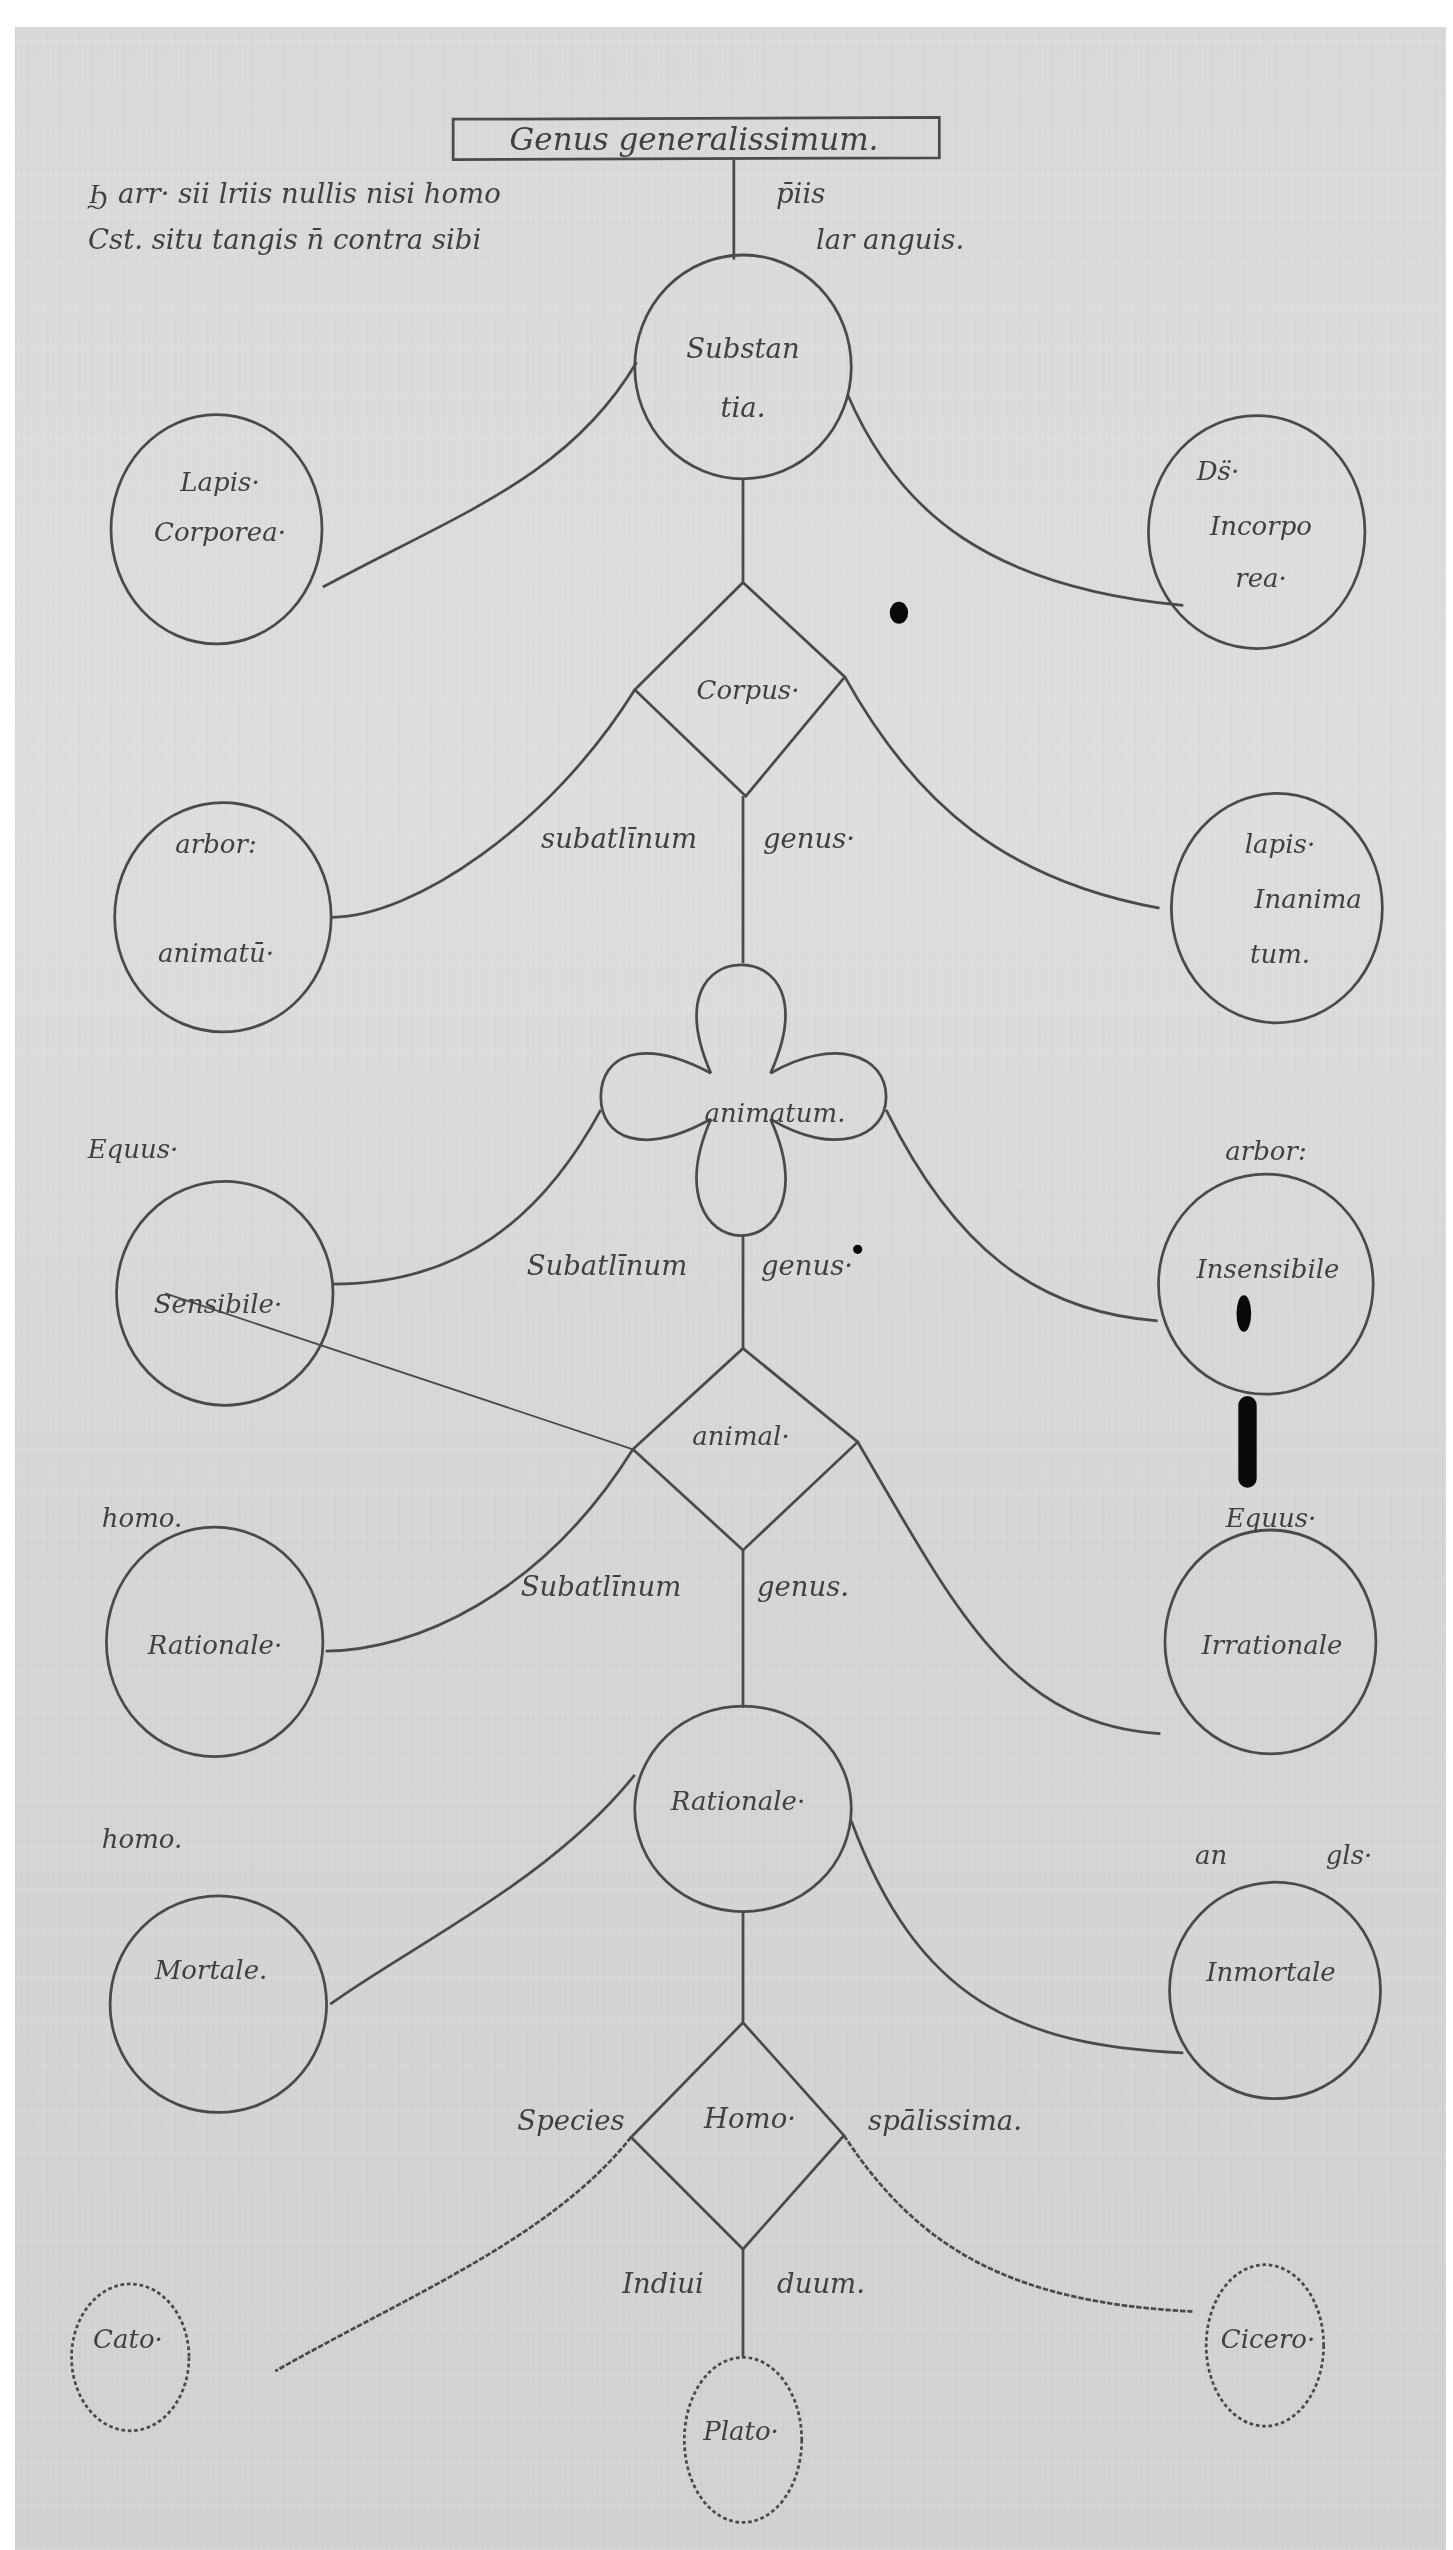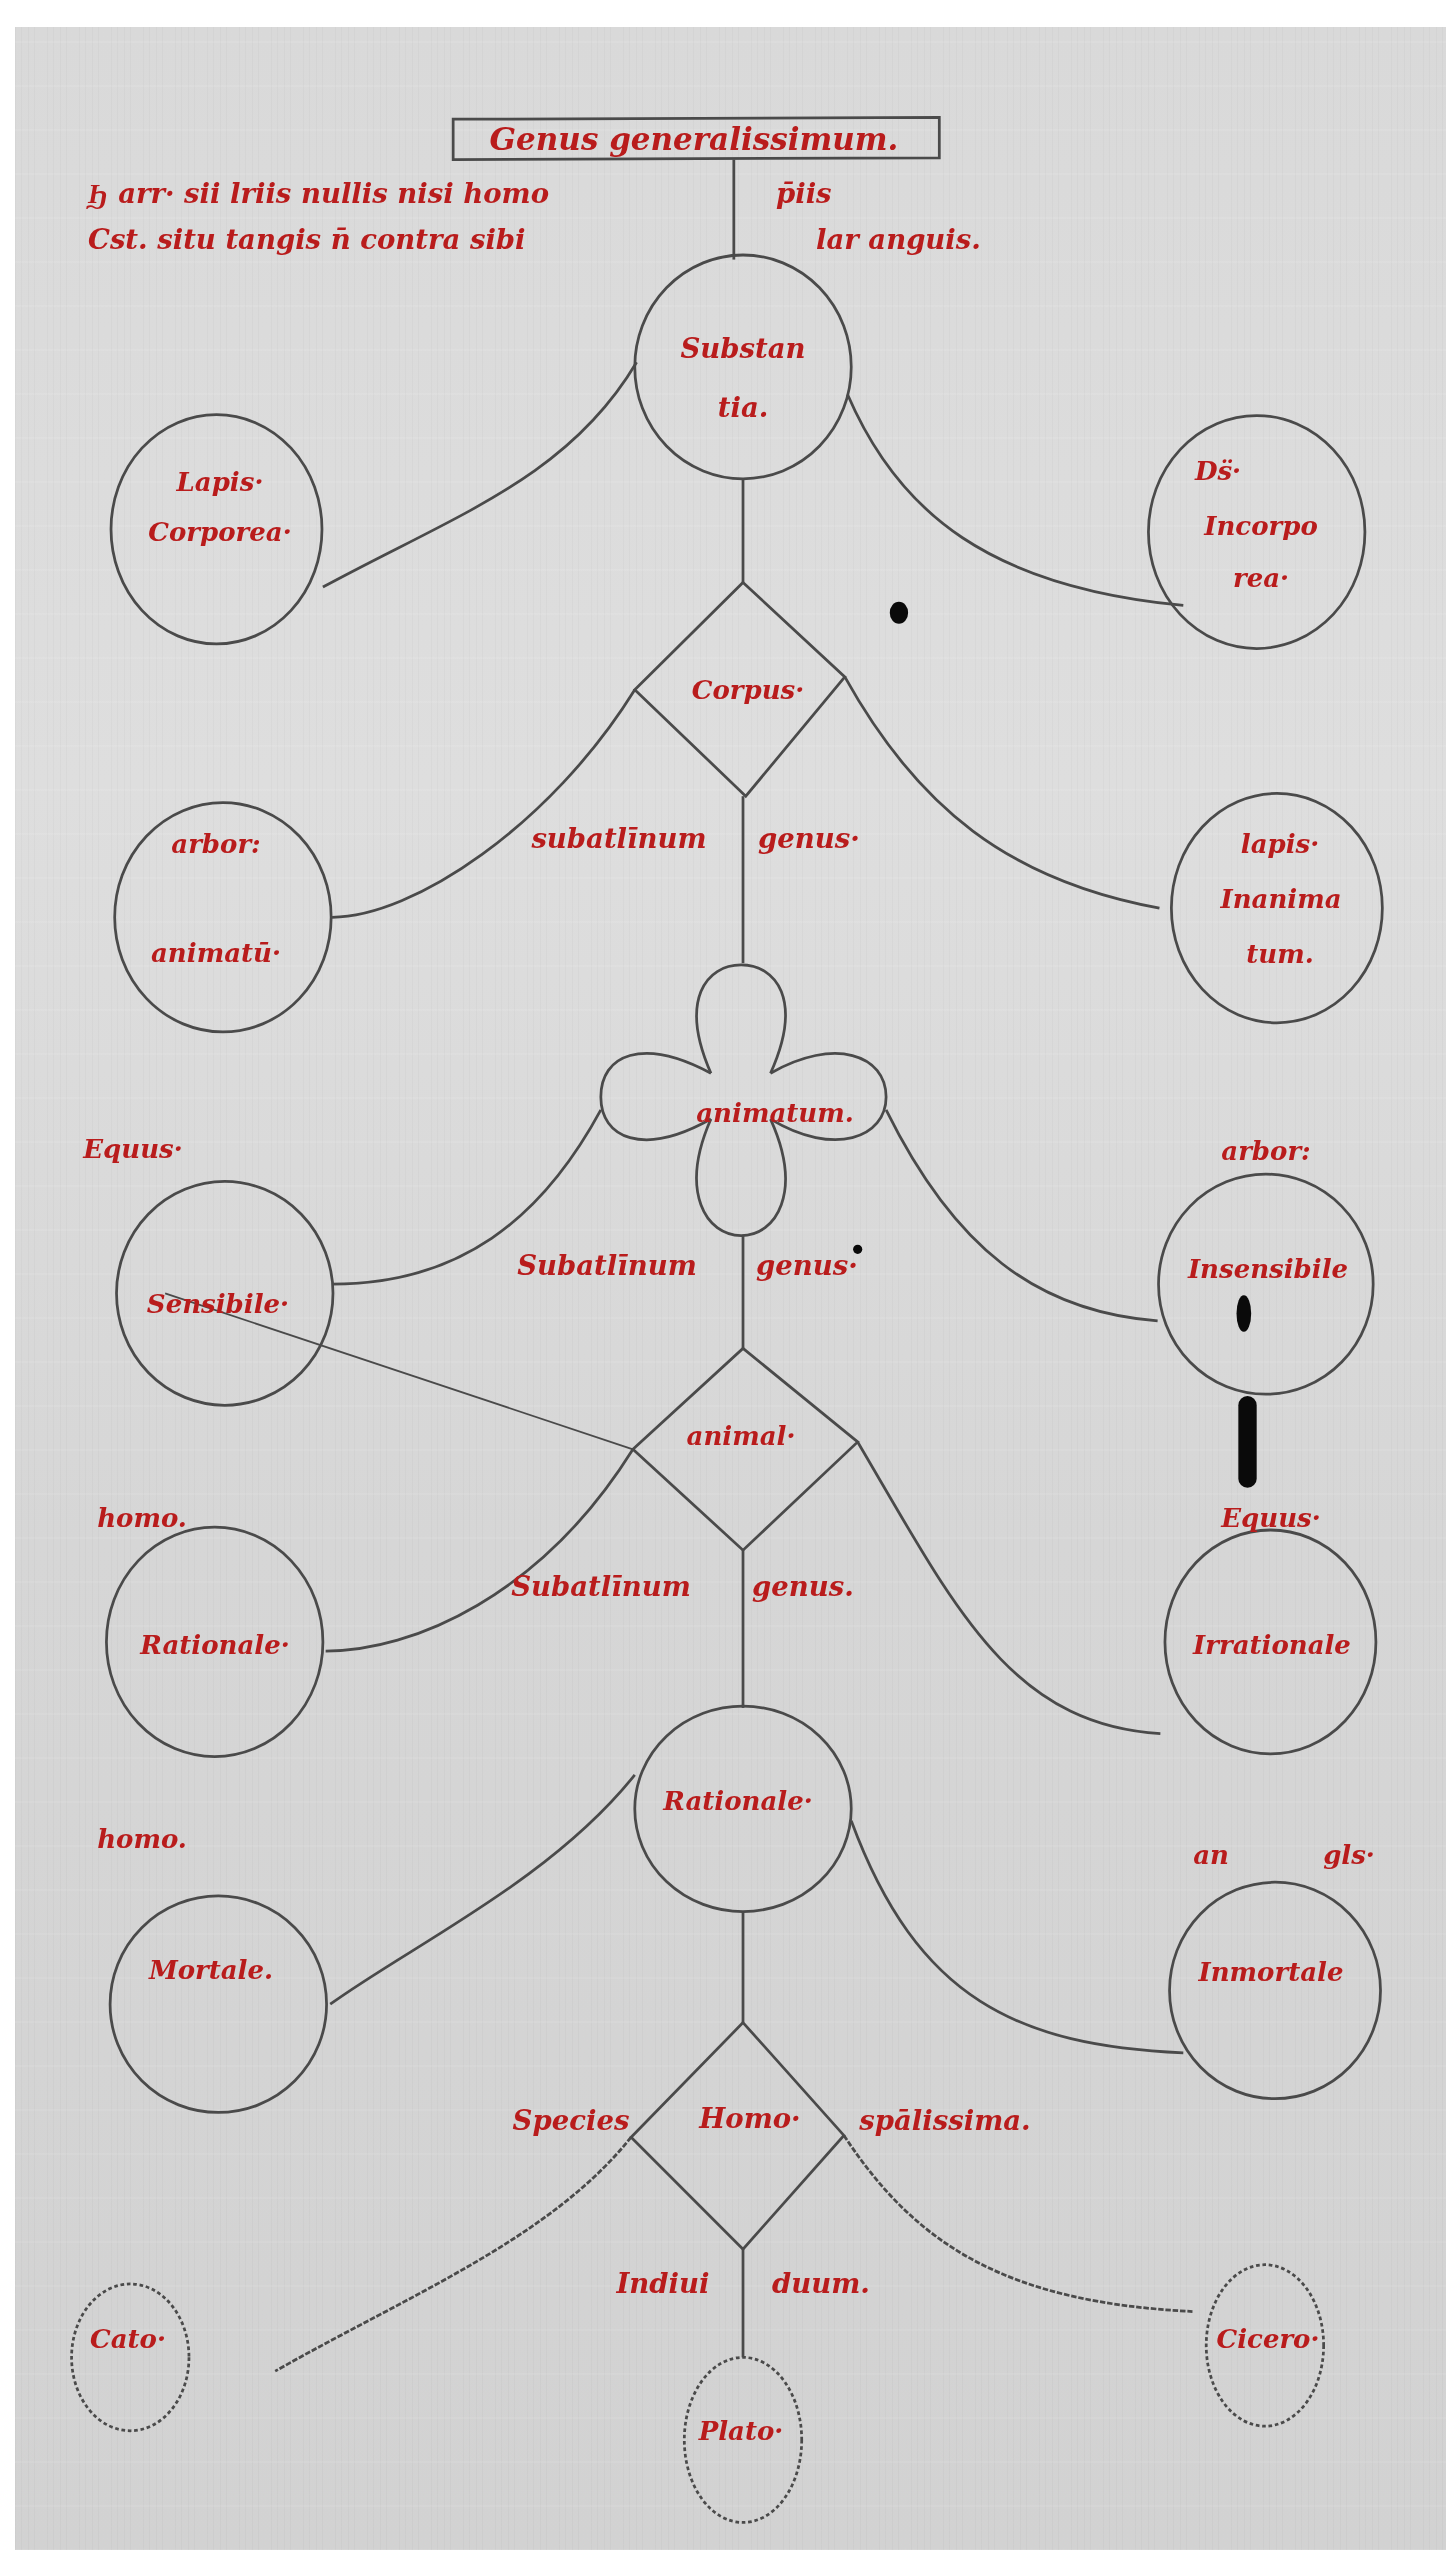--- a/index.html
+++ b/index.html
@@ -10,22 +10,22 @@
     }
     .page::before {
       content: ""; position: absolute; inset: 0;
       background: repeating-linear-gradient(0deg, rgba(255,255,255,0.08) 0 1.8px, rgba(0,0,0,0) 1.8px 44px),
                   repeating-linear-gradient(90deg, rgba(0,0,0,0.025) 0 0.9px, rgba(0,0,0,0) 0.9px 6.4px);
     }
     svg.diagram { position: absolute; left: 0; top: 0; width: 1453px; height: 2550px; }
     .ink { stroke: #4a4a4a; fill: none; stroke-width: 3; }
     .blot { fill: #0a0a0a; }
     .lbl {
-      position: absolute; font-family: "DejaVu Serif", serif; font-style: italic; font-weight: bold;
-      color: #b91c1c; white-space: nowrap; line-height: 1; transform: translate(-50%, -50%);
+      position: absolute; font-family: "DejaVu Serif", serif; font-style: italic; font-weight: normal;
+      color: #404040; white-space: nowrap; line-height: 1; transform: translate(-50%, -50%);
     }
     .f34 { font-size: 31px; }
     .f30 { font-size: 27.5px; }
     .f28 { font-size: 26px; }
     .lbl-left { transform: translate(0, -50%); }
   </style>
 </head>
 <body>
 
 <div class="page"></div>
@@ -107,21 +107,21 @@
 <div class="lbl f28" style="left:220px; top:482px;">Lapis·</div>
 <div class="lbl f28" style="left:220px; top:532px;">Corporea·</div>
 <div class="lbl f28" style="left:1218px; top:471px;">Ds̈·</div>
 <div class="lbl f28" style="left:1261px; top:526px;">Incorpo</div>
 <div class="lbl f28" style="left:1261px; top:578px;">rea·</div>
 
 <div class="lbl f28" style="left:748px; top:690px;">Corpus·</div>
 <div class="lbl f28" style="left:216px; top:844px;">arbor:</div>
 <div class="lbl f28" style="left:216px; top:953px;">animatū·</div>
 <div class="lbl f28" style="left:1280px; top:844px;">lapis·</div>
-<div class="lbl f28" style="left:1281px; top:899px;">Inanima</div>
+<div class="lbl f28" style="left:1308px; top:899px;">Inanima</div>
 <div class="lbl f28" style="left:1280px; top:954px;">tum.</div>
 <div class="lbl f30" style="left:619px; top:839px;">subatlīnum</div>
 <div class="lbl f30" style="left:809px; top:839px;">genus·</div>
 
 <div class="lbl f28" style="left:743px; top:1113px;margin-left:32px;">animatum.</div>
 <div class="lbl f28" style="left:133px; top:1149px;">Equus·</div>
 <div class="lbl f28" style="left:218px; top:1268px;margin-top:36px;">Sensibile·</div>
 <div class="lbl f28" style="left:1266px; top:1151px;">arbor:</div>
 <div class="lbl f28" style="left:1268px; top:1269px;">Insensibile</div>
 <div class="lbl f30" style="left:607px; top:1266px;">Subatlīnum</div>

